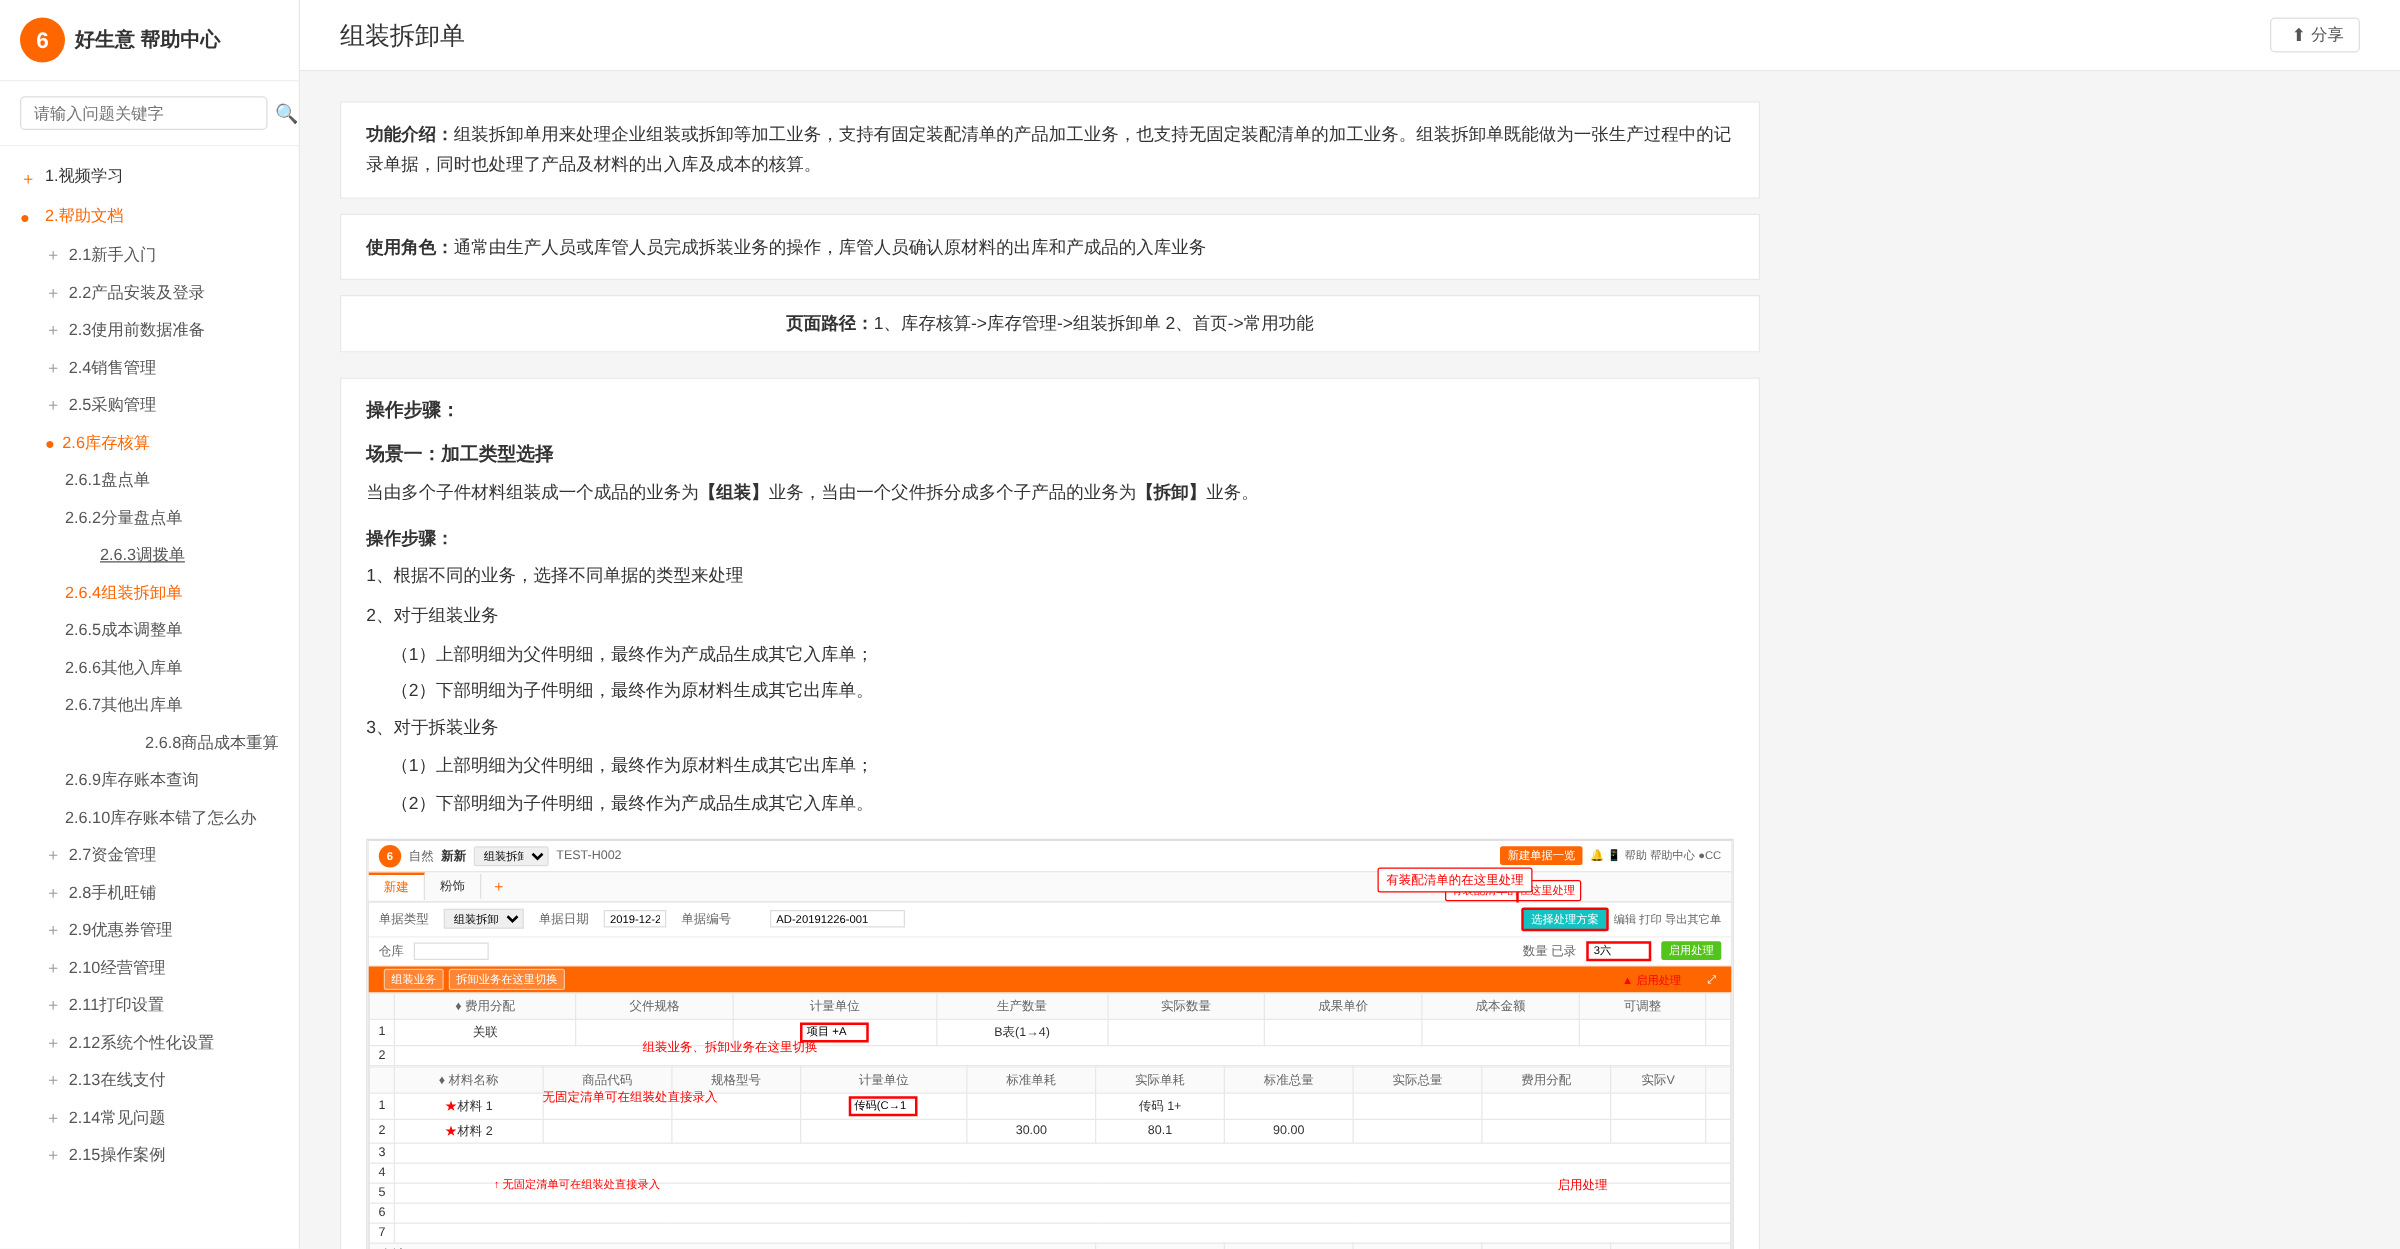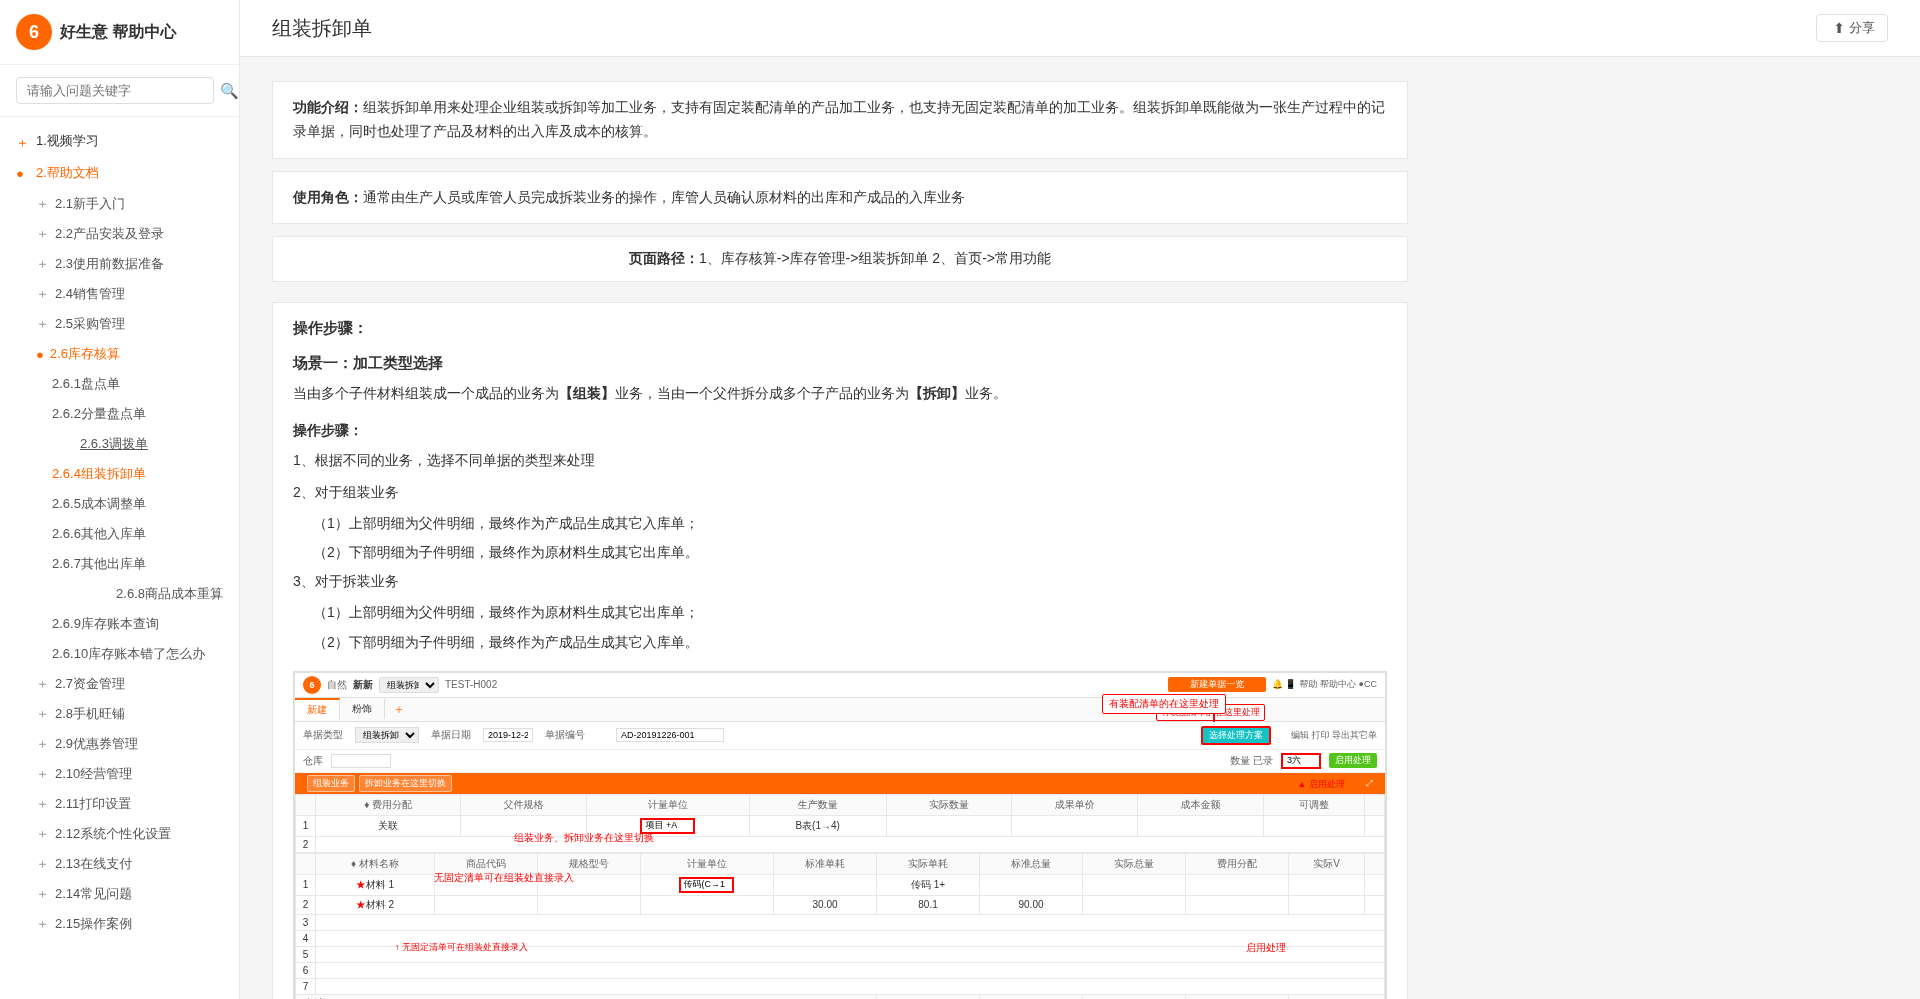--- a/index.html
+++ b/index.html
@@ -223,53 +223,53 @@
         <div class="screenshot-container" style="margin-top:16px; position:relative;">
           <div class="mini-ui">
 
             <div style="background:#fff;padding:3px 8px;border-bottom:1px solid #e0e0e0;display:flex;align-items:center;gap:6px;font-size:10px;">
               <div style="width:18px;height:18px;background:#f60;border-radius:50%;display:flex;align-items:center;justify-content:center;color:#fff;font-size:9px;font-weight:bold;">6</div>
               <span style="color:#666;">自然</span>
               <span style="color:#333;font-weight:bold;">新新</span>
               <select style="border:1px solid #ddd;padding:1px 3px;font-size:9px;border-radius:2px;max-width:60px;"><option>组装拆卸单</option></select>
               <span style="color:#666;">TEST-H002</span>
               <span style="flex:1;"></span>
-              <button style="background:#f60;color:#fff;border:none;padding:1px 22px;font-size:9px;border-radius:2px;cursor:pointer;">新建单据一览</button>
+              <button style="background:#f60;color:#fff;border:none;padding:1px 6px;font-size:9px;border-radius:2px;cursor:pointer;">新建单据一览</button>
               <span style="color:#666;font-size:9px;">🔔 📱 帮助 帮助中心 ●CC</span>
             </div>
 
             <div style="display:flex;border-bottom:1px solid #e0e0e0;background:#fafafa;align-items:center;">
               <div style="padding:3px 12px;font-size:10px;cursor:pointer;background:#fff;color:#f60;border-top:2px solid #f60;border-right:1px solid #e0e0e0;">新建</div>
               <div style="padding:3px 12px;font-size:10px;cursor:pointer;border-right:1px solid #e0e0e0;color:#333;">粉饰</div>
               <div style="padding:3px 8px;font-size:12px;color:#f60;cursor:pointer;">＋</div>
             </div>
 
             <div style="display:flex;align-items:center;padding:4px 8px;gap:12px;border-bottom:1px solid #f0f0f0;font-size:10px;flex-wrap:wrap;position:relative;">
               <span style="color:#666;">单据类型</span>
               <select style="border:1px solid #ddd;padding:1px 3px;font-size:9px;"><option>组装拆卸</option></select>
               <span style="color:#666;">单据日期</span>
               <input type="text" value="2019-12-26" style="border: 1px solid rgb(221, 221, 221); padding: 1px 4px; font-size: 9px; width: 50px;">
               <span style="color:#666;">单据编号</span>
               <input type="text" value="AD-20191226-001" style="border: 1px solid rgb(221, 221, 221); padding: 1px 4px; font-size: 9px; width: 108px; margin-left: 19px;">
 
-              <span style="margin-left:auto;display:flex;align-items:center;gap:20px;">
+              <span style="margin-left:auto;display:flex;align-items:center;gap:4px;">
                 <button style="background:#13c2c2;color:#fff;border:none;padding:1px 6px;font-size:9px;border-radius:2px;cursor:pointer;border:2px solid #f00;">选择处理方案</button>
                 <span style="color:#666;font-size:9px;">编辑 打印 导出其它单</span>
               </span>
 
               <div style="position:absolute;top:-18px;right:120px;color:#f00;font-size:9px;background:#fff;border:1px solid #f00;padding:1px 4px;border-radius:2px;white-space:nowrap;">有装配清单的在这里处理</div>
               <div style="position:absolute;top:-18px;right:120px;color:#f00;width:2px;height:18px;background:#f00;right:170px;"></div>
             </div>
 
             <div style="display:flex;align-items:center;padding:3px 8px;gap:8px;border-bottom:1px solid #f0f0f0;font-size:10px;position:relative;">
               <span style="color:#666;">仓库</span>
               <input type="text" value="" style="border: 1px solid rgb(221, 221, 221); padding: 1px 4px; font-size: 9px; width: 60px;">
               <span style="flex:1;"></span>
               <span style="color:#666;">数量 已录</span>
-              <input type="text" value="3六" style="border: 2px solid rgb(255, 0, 0); padding: 1px 4px; font-size: 9px; width: 40px;">
+              <input type="text" value="3六" style="border: 2px solid rgb(255, 0, 0); padding: 1px 4px; font-size: 9px; width: 52px;">
               <button style="background:#52c41a;color:#fff;border:none;padding:1px 6px;font-size:9px;border-radius:2px;cursor:pointer;">启用处理</button>
 
               <div style="position:absolute;top:28px;right:40px;color:#f00;font-size:9px;white-space:nowrap;">▲ 启用处理</div>
             </div>
 
             <div style="display:flex;align-items:center;padding:2px 12px;background:#f60;gap:4px;">
               <span style="background:rgba(255,255,255,0.2);color:#fff;border:1px solid rgba(255,255,255,0.5);padding:1px 5px;font-size:9px;border-radius:2px;cursor:pointer;">组装业务</span>
               <span style="background:rgba(255,255,255,0.2);color:#fff;border:1px solid rgba(255,255,255,0.5);padding:1px 5px;font-size:9px;border-radius:2px;cursor:pointer;">拆卸业务在这里切换</span>
               <span style="flex:1;"></span>
               <span style="color:#fff;font-size:9px;cursor:pointer;">⤢</span>

